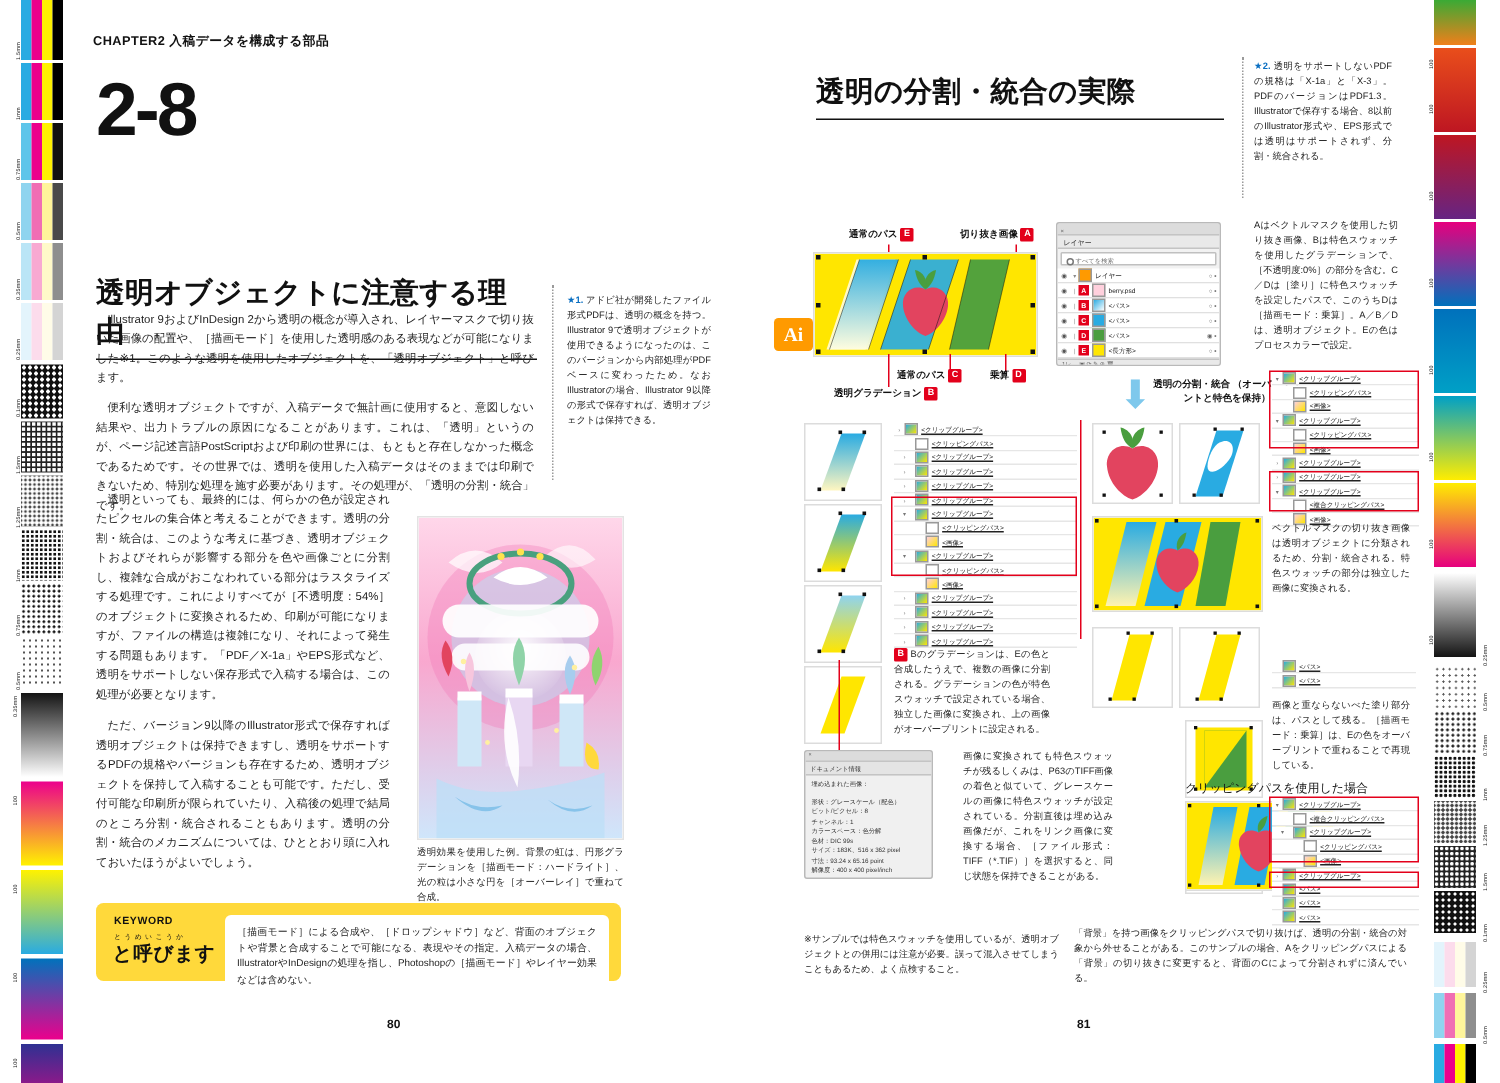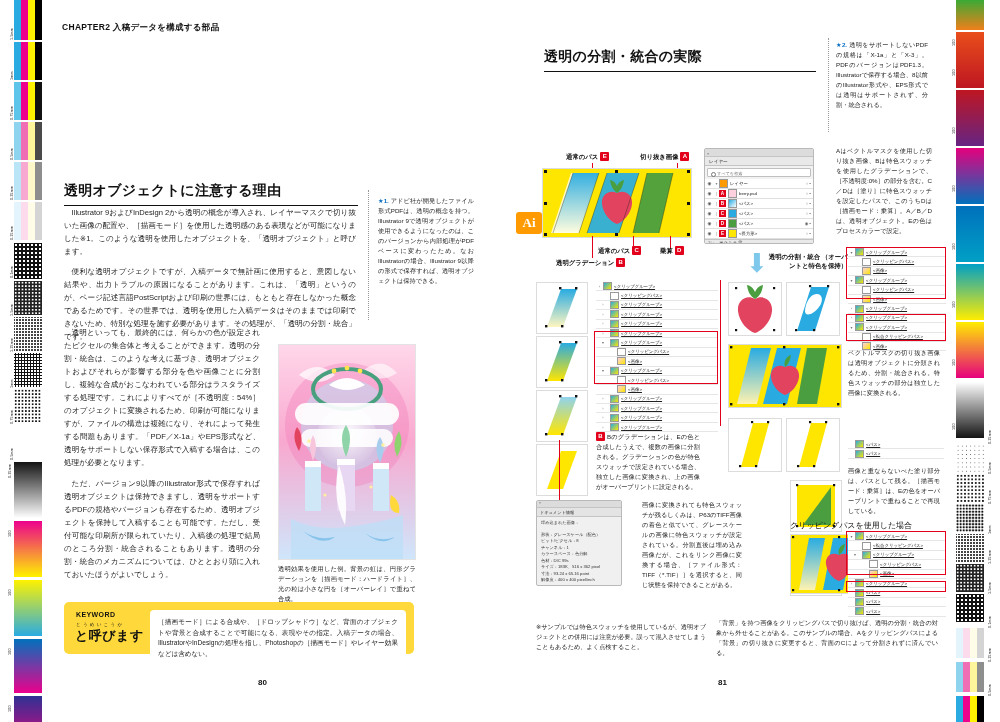--- a/index.html
+++ b/index.html
@@ -19,21 +19,21 @@
   
   .spread{position:absolute;left:46px;top:0;width:908px;height:722px;}
   .pageL{position:absolute;left:0;top:0;width:454px;height:722px;}
   .pageR{position:absolute;left:454px;top:0;width:454px;height:722px;}
 
   .runhead{position:absolute;left:16px;top:22px;font-size:8.5px;font-weight:bold;letter-spacing:.3px;color:#111;}
   .bignum{position:absolute;left:18px;top:48px;font-size:50px;font-weight:bold;letter-spacing:-2px;line-height:1;color:#111;font-family:"Liberation Sans",sans-serif;}
   .bigtitle{position:absolute;left:110px;top:47px;font-size:27px;font-weight:bold;letter-spacing:1px;color:#111;}
   .lede{position:absolute;left:110px;top:88px;width:300px;font-size:9.3px;line-height:1.75;font-weight:bold;color:#111;text-align:justify;}
 
-  .h2{position:absolute;font-size:14px;font-weight:bold;color:#111;letter-spacing:.3px;}
+  .h2{position:absolute;font-size:19px;font-weight:bold;color:#111;letter-spacing:.3px;}
   .h2::after{content:"";position:absolute;left:0;right:-4px;bottom:-6px;height:1px;background:#111;}
   .h3{font-size:11px;font-weight:normal;color:#111;}
 
   .body{font-size:7.6px;line-height:1.72;text-align:justify;color:#1d1d1d;}
   .body p{margin:0 0 7px 0;text-indent:1em;}
 
   .sidenote{position:absolute;font-size:6.2px;line-height:1.62;color:#222;text-align:justify;}
   .sidenote .star{color:#0a6fc2;font-weight:bold;}
   .vrule{position:absolute;border-left:1px dotted #9a9a9a;}
 
@@ -255,20 +255,21 @@
     <div class="barlbl" style="left:34px;top:628px;">0.1mm</div>
     <div class="barlbl" style="left:34px;top:662px;">0.25mm</div>
     <div class="barlbl" style="left:34px;top:696px;">0.5mm</div>
   </div>
 
   <div class="spread">
 
     <div class="pageL">
 
       <div class="runhead">CHAPTER2 入稿データを構成する部品</div>
+      <div class="bignum">2-8</div>
 
       <div class="h2" style="left:18px;top:182px;width:290px;">透明オブジェクトに注意する理由</div>
 
       <div class="vrule" style="left:322px;top:190px;height:130px;"></div>
       <div class="sidenote" style="left:332px;top:196px;width:96px;">
         <span class="star">★1.</span>
         <span>アドビ社が開発したファイル形式PDFは、透明の概念を持つ。Illustrator 9で透明オブジェクトが使用できるようになったのは、このバージョンから内部処理がPDFベースに変わったため。なおIllustratorの場合、Illustrator 9以降の形式で保存すれば、透明オブジェクトは保持できる。</span>
       </div>
 
       <div class="body" style="position:absolute;left:18px;top:206px;width:292px;">

